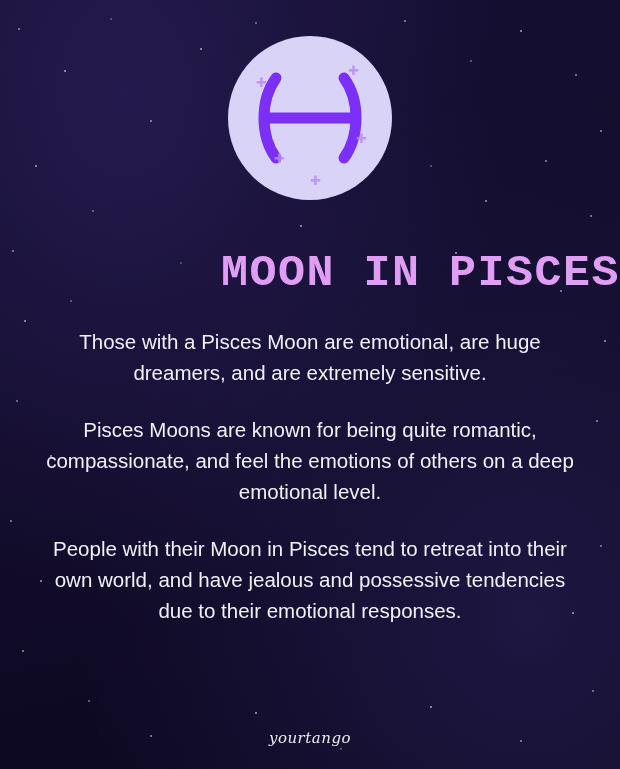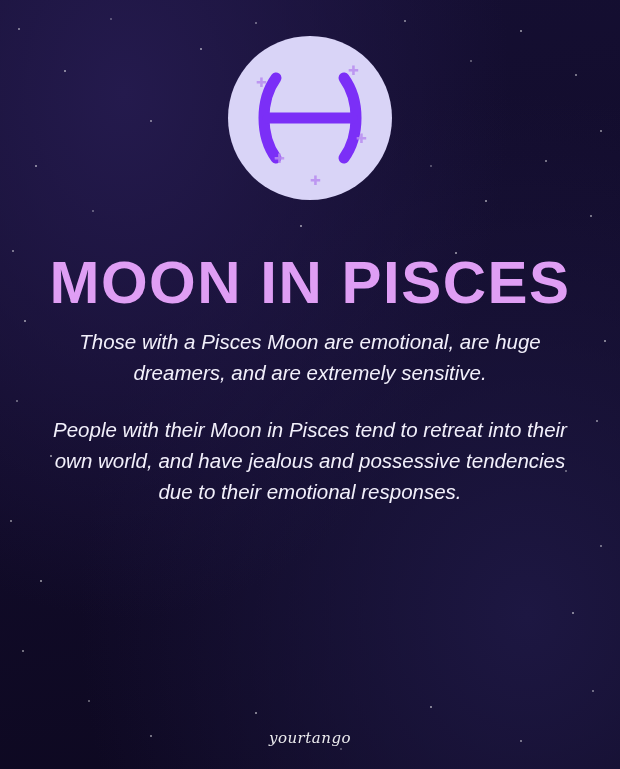--- a/index.html
+++ b/index.html
@@ -51,41 +51,40 @@
     color: #b98df0;
     font-size: 13px;
     line-height: 1;
     opacity: .85;
   }
   .title {
     position: absolute;
     left: 0;
     right: 0;
     top: 248px;
-    text-align: center;
+    text-align: right;
     color: #df9ef4;
-    font-size: 60px;
+    font-size: 45px;
     font-weight: 800;
     letter-spacing: 1.5px;
-    font-family: Liberation Sans, sans-serif;
+    font-family: Liberation Mono, monospace;
     text-transform: uppercase;
   }
   .body {
     position: absolute;
     left: 40px;
     right: 40px;
     top: 326px;
     text-align: center;
     color: #f2f0fb;
     font-size: 20.5px;
     line-height: 31px;
   }
   .body p {
     margin: 0 0 26px 0;
-    font-style: italic;
   }
   .body p:last-child { margin-bottom: 12px; }
   .logo {
     position: absolute;
     left: 0;
     right: 0;
     bottom: 22px;
     text-align: center;
     color: #ffffff;
     font-size: 15px;
@@ -159,18 +158,19 @@
         <path d="M86 8 C 102 30, 102 66, 86 88"></path>
         <line x1="10" y1="48" x2="94" y2="48"></line>
       </g>
     </svg>
   </div>
 
   <div class="title">Moon in Pisces</div>
 
   <div class="body">
     <p>Those with a Pisces Moon are emotional, are huge dreamers, and are extremely sensitive.</p>
+    <p>Pisces Moons are known for being quite romantic, compassionate, and feel the emotions of others on a deep emotional level.</p>
     <p>People with their Moon in Pisces tend to retreat into their own world, and have jealous and possessive tendencies due to their emotional responses.</p>
   </div>
 
   <div class="logo">yourtango</div>
 
 </div>
 
 </body></html>

